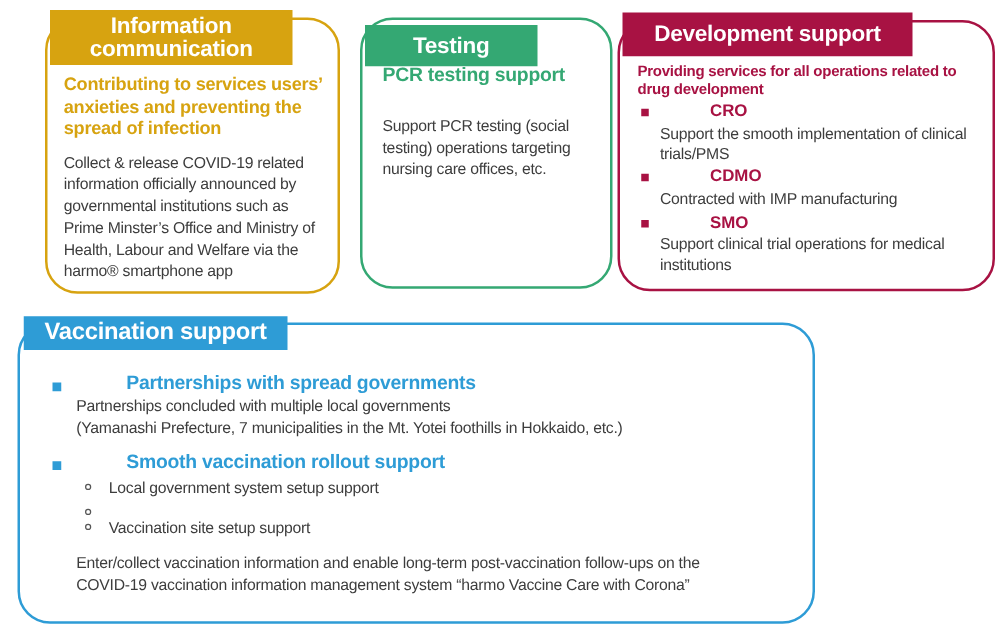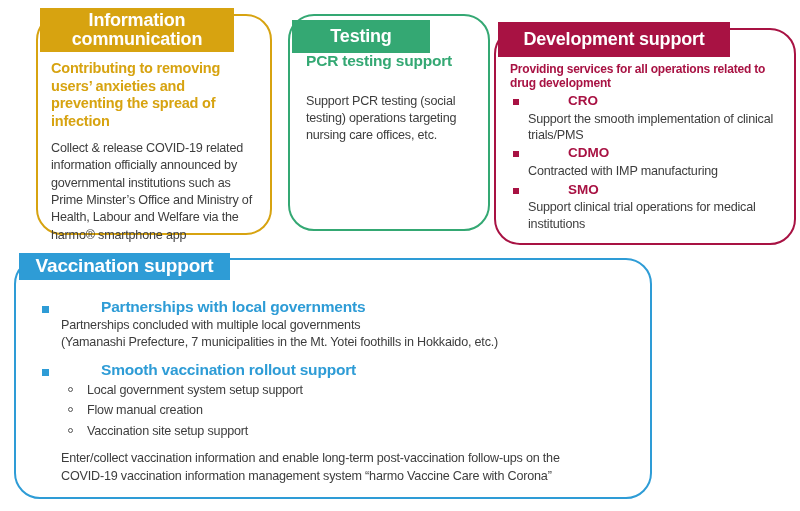--- a/index.html
+++ b/index.html
@@ -27,21 +27,21 @@
     line-height: 1.08;
     letter-spacing: -0.2px;
   }
   
   .c-gold   { left: 36px;  top: 14px;  width: 236px; height: 221px; border: 2px solid #D7A310; }
   .t-gold   { left: 2px;   top: -8px;  width: 194px; height: 44px;  font-size: 18px; background: #D7A310; }
   
   .c-green  { left: 288px; top: 14px;  width: 202px; height: 217px; border: 2px solid #34A873; }
   .t-green  { left: 2px;   top: -8px;  width: 138px; height: 33px;  font-size: 18px; background: #34A873; margin-top: 12px; }
   
-  .c-crim   { left: 494px; top: 28px;  width: 302px; height: 217px; border: 2px solid #A81243; }
+  .c-crim   { left: 494px; top: 16px;  width: 302px; height: 217px; border: 2px solid #A81243; }
   .t-crim   { left: 2px;   top: -8px;  width: 232px; height: 35px;  font-size: 18px; background: #A81243; }
   
   .c-blue   { left: 14px;  top: 258px; width: 638px; height: 241px; border: 2px solid #2E9CD6; }
   .t-blue   { left: 3px;   top: -7px;  width: 211px; height: 27px;  font-size: 19px; background: #2E9CD6; }
 
   .gold-text { color: #D7A310; }
   .green-text { color: #34A873; }
   .crim-text { color: #A81243; }
   .blue-text { color: #2E9CD6; }
 
@@ -90,21 +90,21 @@
     margin: 7px 14px 0 0;
   }
 </style>
 </head>
 <body>
 
 <section class="card c-gold pad1">
   <div class="tab t-gold">
     <span>Information communication</span>
   </div>
-  <h3 class="subtitle gold-text">Contributing to removing users’ anxieties and preventing the spread of infection</h3>
+  <h3 class="subtitle gold-text">Contributing to services users’ anxieties and preventing the spread of infection</h3>
   <p class="body-text">Collect &amp; release COVID-19 related information officially announced by governmental institutions such as Prime Minster’s Office and Ministry of Health, Labour and Welfare via the harmo® smartphone app</p>
 </section>
 
 <section class="card c-green pad2">
   <div class="tab t-green">
     <span>Testing</span>
   </div>
   <h3 class="subtitle green-text">PCR testing support</h3>
   <p class="body-text">Support PCR testing (social testing) operations targeting nursing care offices, etc.</p>
 </section>
@@ -135,40 +135,39 @@
 </section>
 
 <section class="card c-blue pad4">
   <div class="tab t-blue">
     <span>Vaccination support</span>
   </div>
 
   <div class="v-item">
     <div class="li">
       <span class="sq blue"></span>
-      <span class="v-head blue-text">Partnerships with local governments</span>
+      <span class="v-head blue-text">Partnerships with spread governments</span>
     </div>
     <div class="v-lines">
       <div>Partnerships concluded with multiple local governments</div>
       <div>(Yamanashi Prefecture, 7 municipalities in the Mt. Yotei foothills in Hokkaido, etc.)</div>
     </div>
   </div>
 
   <div class="v-item">
     <div class="li">
       <span class="sq blue"></span>
       <span class="v-head blue-text">Smooth vaccination rollout support</span>
     </div>
     <div class="sub">
       <span class="circ"></span>
       <span>Local government system setup support</span>
     </div>
     <div class="sub">
       <span class="circ"></span>
-      <span>Flow manual creation</span>
     </div>
     <div class="sub">
       <span class="circ"></span>
       <span>Vaccination site setup support</span>
     </div>
   </div>
 
   <div class="v-item">
     <div class="v-lines">
       <div>Enter/collect vaccination information and enable long-term post-vaccination follow-ups on the</div>

